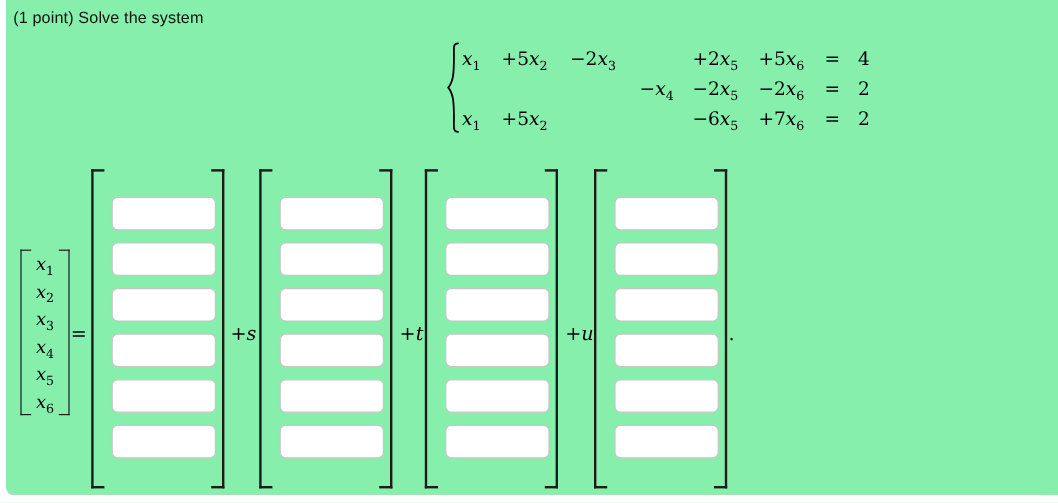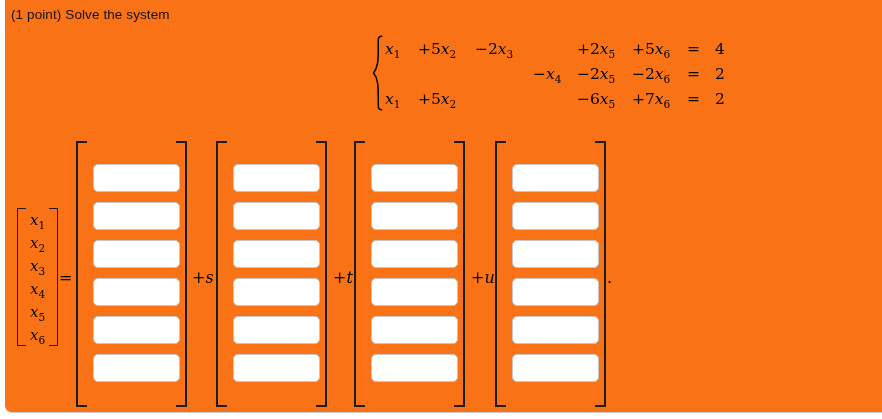--- a/index.html
+++ b/index.html
@@ -3,21 +3,21 @@
 <meta charset="utf-8">
 <style>
   html,body{margin:0;padding:0;}
   body{
     width:882px;height:419px;position:relative;overflow:hidden;
     background:#ffffff;
     font-family:"Liberation Sans", sans-serif;
   }
   .panel{
     position:absolute;left:5px;top:0;width:877px;height:412px;
-    background:#f97316;
+    background:#86efac;
     border-bottom:1px solid #cccccc;
     border-radius:0 0 0 7px;
   }
   .title{
     position:absolute;left:6px;top:7px;
     font-size:13.5px;color:#111111;letter-spacing:0.1px;
   }
   
   .brace{position:absolute;left:366px;top:35px;width:12px;height:76px;}
   .eqgrid{

